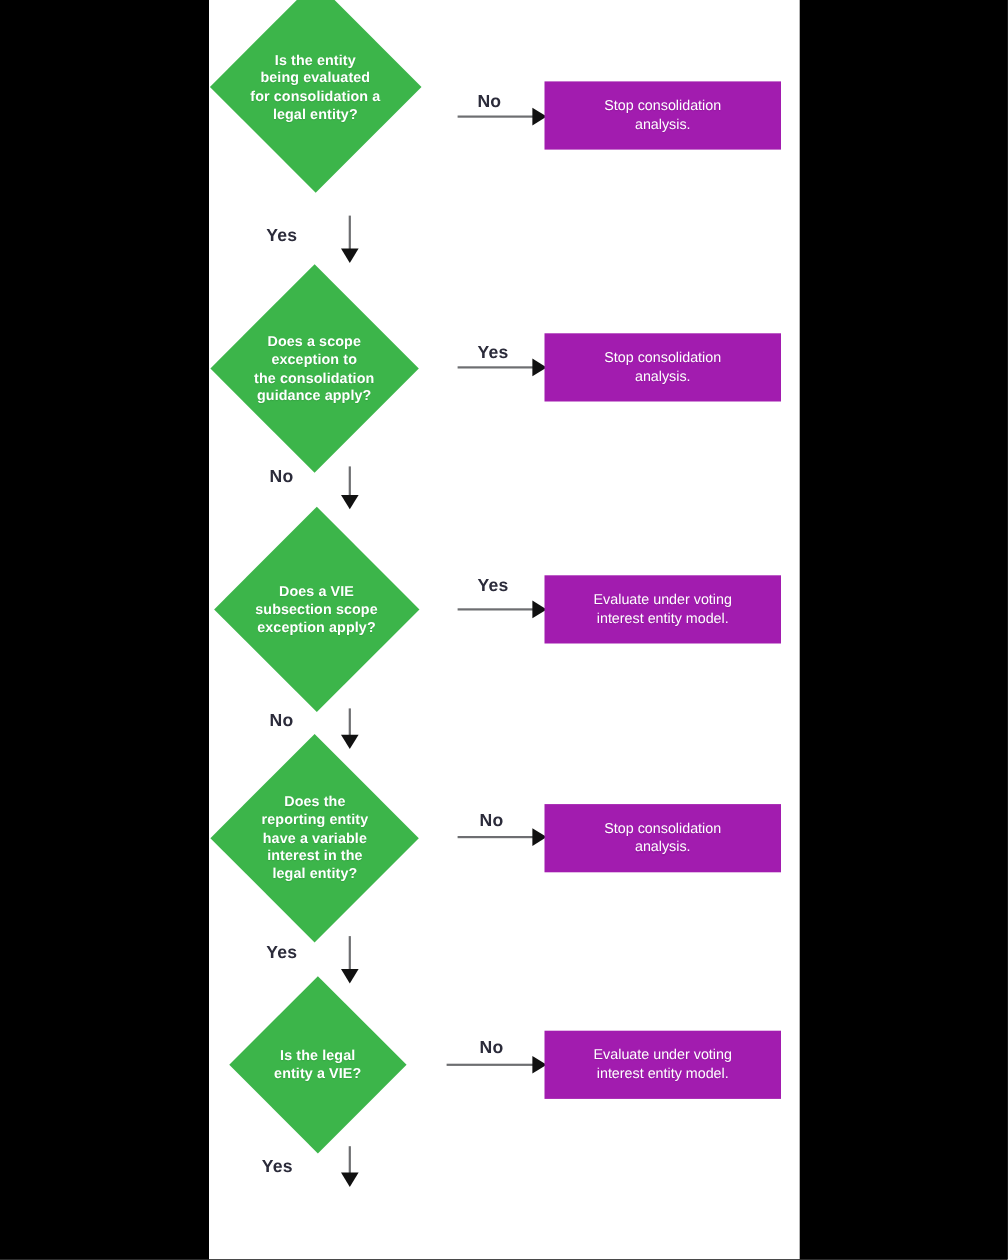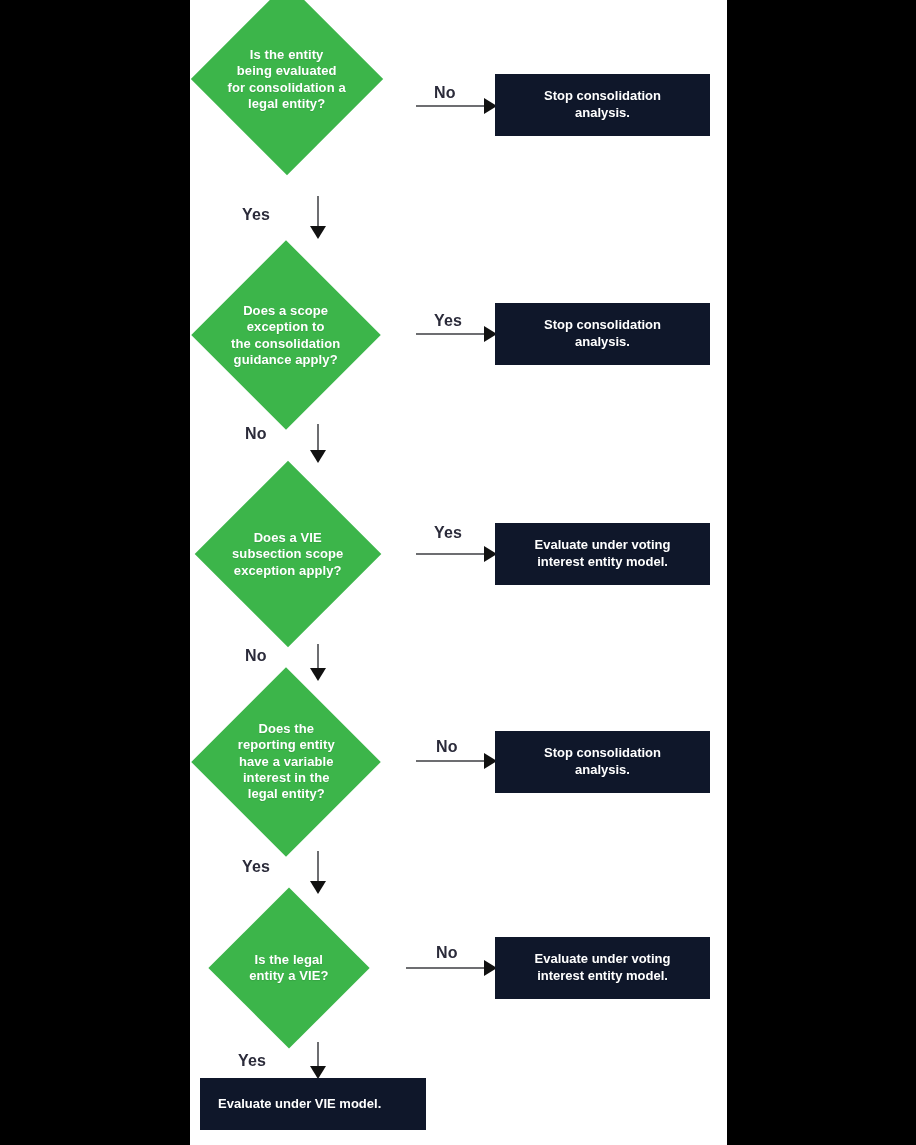--- a/index.html
+++ b/index.html
@@ -43,23 +43,23 @@
     line-height: 1.25;
     text-align: center;
     letter-spacing: 0.1px;
     white-space: pre-line;
     width: 190px;
     text-shadow: 0 1px 1px rgba(0,0,0,0.10);
   }
   
   .box {
     position: absolute;
-    background: #0f172a;
+    background: #a21caf;
     color: #ffffff;
-    font-weight: bold;
+    font-weight: normal;
     font-size: 13px;
     line-height: 1.3;
     text-align: center;
     display: flex;
     align-items: center;
     justify-content: center;
     white-space: pre-line;
     padding: 0 8px;
     box-sizing: border-box;
     text-shadow: 0 1px 1px rgba(0,0,0,0.10);
@@ -202,18 +202,15 @@
 
     <div class="box" style="left:305px; top:937px; width:215px; height:62px;">
       <span>Evaluate under voting
 interest entity model.</span>
     </div>
 
     <div class="v-line" style="left:127px; top:1042px; height:28px;"></div>
     <div class="arrow-down" style="left:120px; top:1066px;"></div>
     <div class="branch-label" style="left:48px; top:1052px;">Yes</div>
 
-    <div class="box left-align" style="left:10px; top:1078px; width:226px; height:52px;">
-      <span>Evaluate under VIE model.</span>
-    </div>
 
   </div>
 </div>
 
 </body></html>

